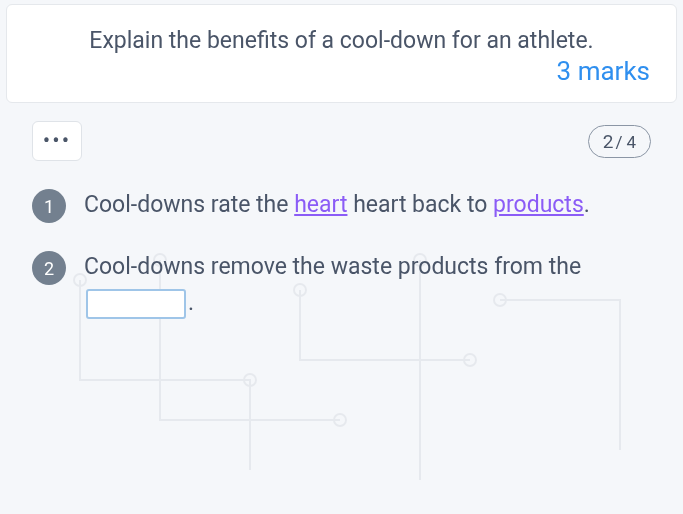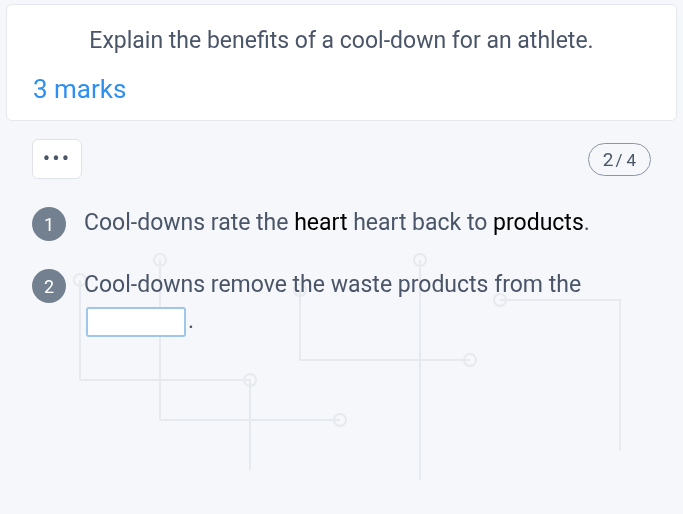--- a/index.html
+++ b/index.html
@@ -33,21 +33,21 @@
   }
   .question-text {
     font-size: 23px;
     color: #4a5568;
     line-height: 1.35;
     text-align: center;
   }
   .marks {
     font-size: 26px;
     color: #2f8fef;
-    margin-top: 18px;
+    text-align: right;
   }
   .answer-area {
     margin: 0 6px;
     padding: 0 26px;
     position: relative;
   }
   .answer-header {
     display: flex;
     justify-content: space-between;
     align-items: center;
@@ -98,21 +98,21 @@
     align-items: center;
     justify-content: center;
     flex-shrink: 0;
     margin-top: 2px;
   }
   .answer-text {
     font-size: 23px;
     color: #4a5568;
     line-height: 1.55;
   }
-  .hl { color: #000000; }
+  .hl { color: #8b5cf6; text-decoration: underline; }
   .blank {
     display: inline-block;
     width: 100px;
     height: 30px;
     border: 2px solid #9fc5e8;
     border-radius: 3px;
     vertical-align: middle;
     background: #fff;
     margin: 0 2px;
   }

